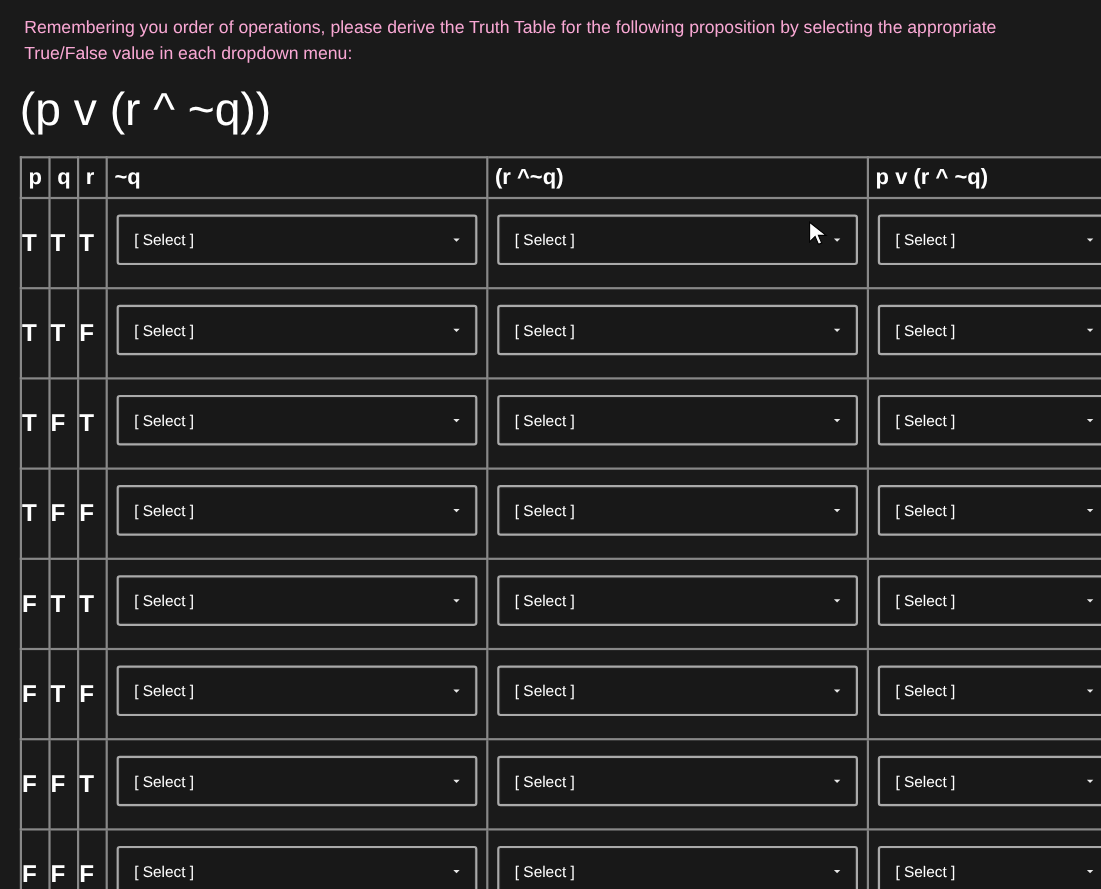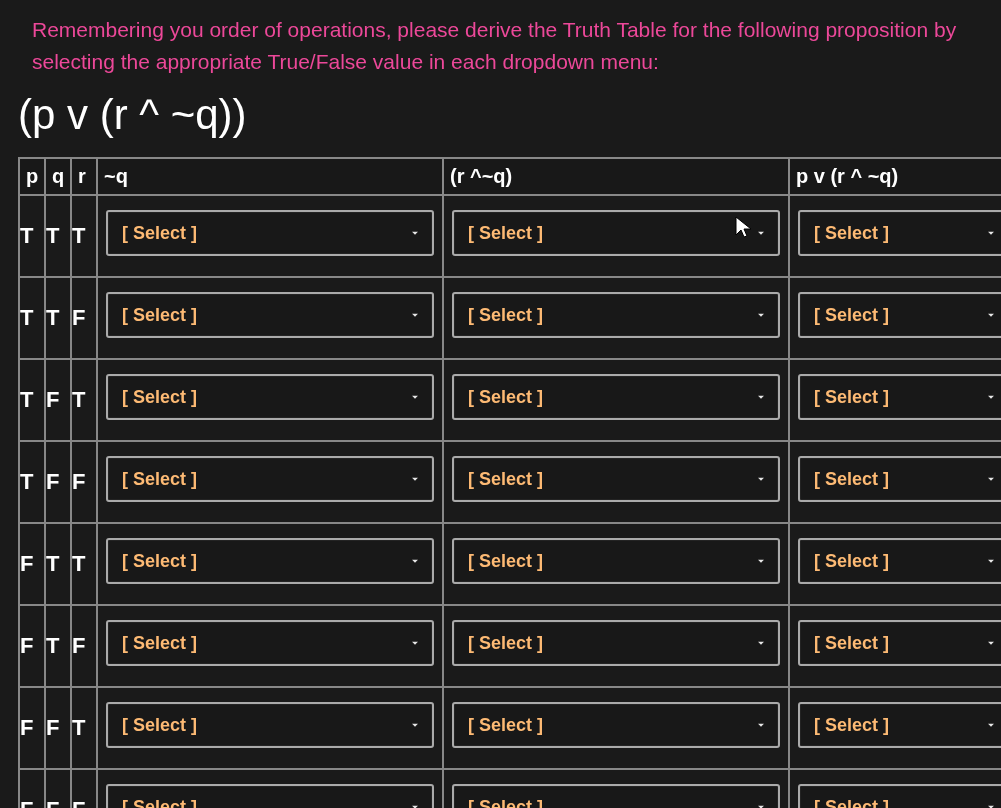--- a/index.html
+++ b/index.html
@@ -1,29 +1,29 @@
 <!DOCTYPE html>
 <html><head>
 <meta charset="utf-8">
 <style>
   html,body{margin:0;padding:0;background:#1a1a1a;color:#e8e8e8;font-family:"Segoe UI",Arial,sans-serif;width:1001px}
   .page{padding:10px 18px 18px 18px}
-  .instr{font-size:21px;line-height:1.5;margin:4px 0 14px 14px;color:#ec4899}
+  .instr{font-size:16px;line-height:1.5;margin:4px 0 14px 4px;color:#f9a8d4}
   .prop{font-size:42px;font-weight:400;margin:8px 0 18px 0;color:#fff}
   table.tt{border-collapse:collapse;width:100%;table-layout:fixed}
   table.tt th,table.tt td{border:2px solid #888;padding:0;text-align:left;vertical-align:middle}
   table.tt th{font-weight:700;font-size:20px;padding:6px 6px;color:#fff;background:#181818}
   col.narrow{width:26px}
   col.wide1{width:346px}
   col.wide2{width:346px}
   col.wide3{width:230px}
   td.var{font-size:22px;font-weight:700;text-align:center;color:#fff;padding:0}
   .cellwrap{padding:14px 8px 20px 8px}
   .dd{display:flex;align-items:center;justify-content:space-between;border:2px solid #aaa;border-radius:3px;background:#181818;height:42px;padding:0 10px 0 14px;cursor:pointer;box-shadow:inset 0 0 0 1px rgba(255,255,255,0.05)}
-  .dd .lbl{font-size:18px;font-weight:700;color:#fdba74}
+  .dd .lbl{font-size:14px;font-weight:400;color:#ffffff}
   .dd .chev{width:14px;height:14px;display:flex;align-items:center;justify-content:center}
   .dd .chev svg{width:14px;height:14px;fill:#e8e8e8}
   .cursor{position:absolute;pointer-events:none}
 </style>
 </head>
 <body>
 
 <div class="page">
   <div class="instr">Remembering you order of operations, please derive the Truth Table for the following proposition by selecting the appropriate True/False value in each dropdown menu:</div>
   <div class="prop">(p v (r ^ ~q))</div>

